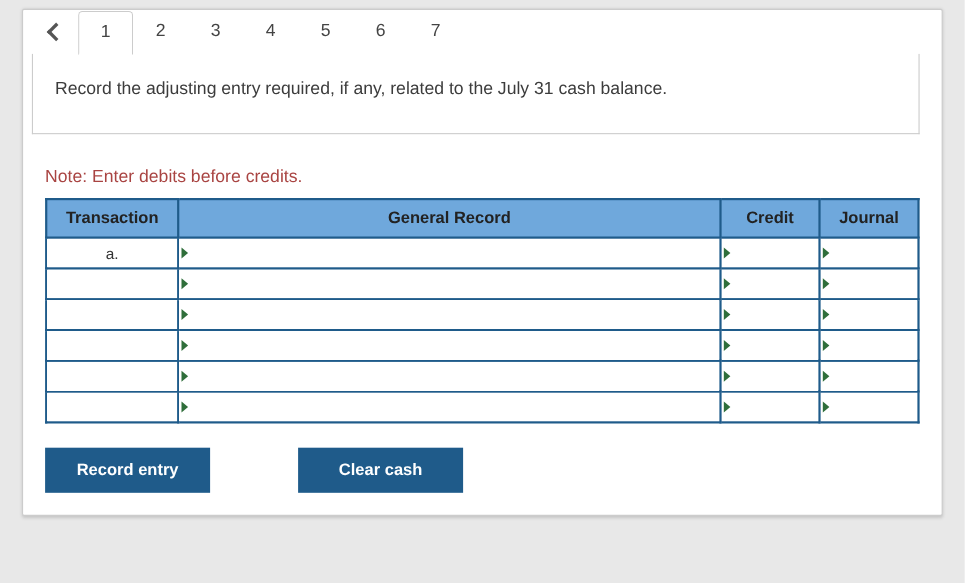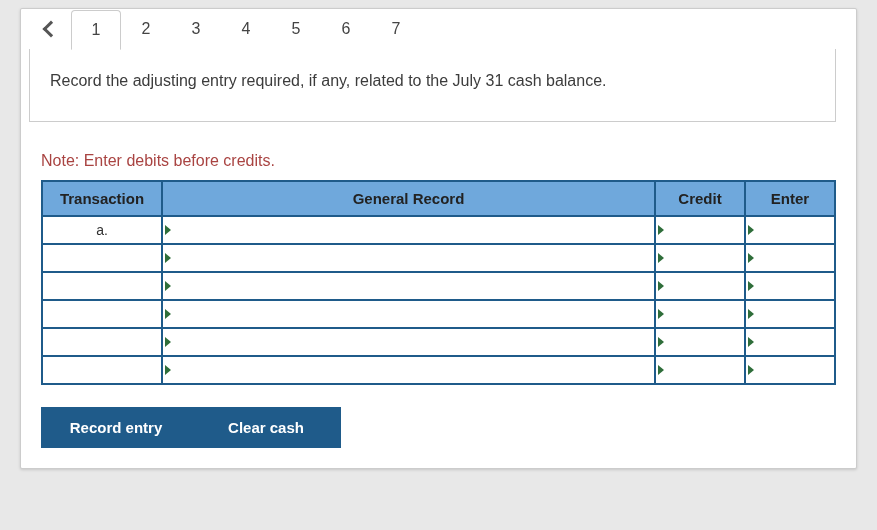--- a/index.html
+++ b/index.html
@@ -100,20 +100,21 @@
     transform: translateY(-50%);
     width: 0; height: 0;
     border-top: 5px solid transparent;
     border-bottom: 5px solid transparent;
     border-left: 6px solid #2f6e3a;
   }
   
   .btn-row {
     display: flex;
     margin: 22px 20px 0 20px;
+    gap: 80px;
   }
   .btn {
     background: #1f5b8a;
     color: #fff;
     border: none;
     padding: 12px 24px;
     font-size: 15px;
     font-weight: bold;
     cursor: pointer;
     min-width: 150px;
@@ -147,21 +148,21 @@
   <div class="instr-panel">Record the adjusting entry required, if any, related to the July 31 cash balance.</div>
 
   <div class="note">Note: Enter debits before credits.</div>
 
   <table class="ledger">
     <thead>
       <tr>
         <th class="col-tx">Transaction</th>
         <th class="col-gj">General Record</th>
         <th class="col-dr">Credit</th>
-        <th class="col-cr">Enter</th>
+        <th class="col-cr">Journal</th>
       </tr>
     </thead>
     <tbody>
       <tr>
         <td>a.</td>
         <td class="dd-marker"></td>
         <td class="dd-marker"></td>
         <td class="dd-marker"></td>
       </tr>
       <tr>

